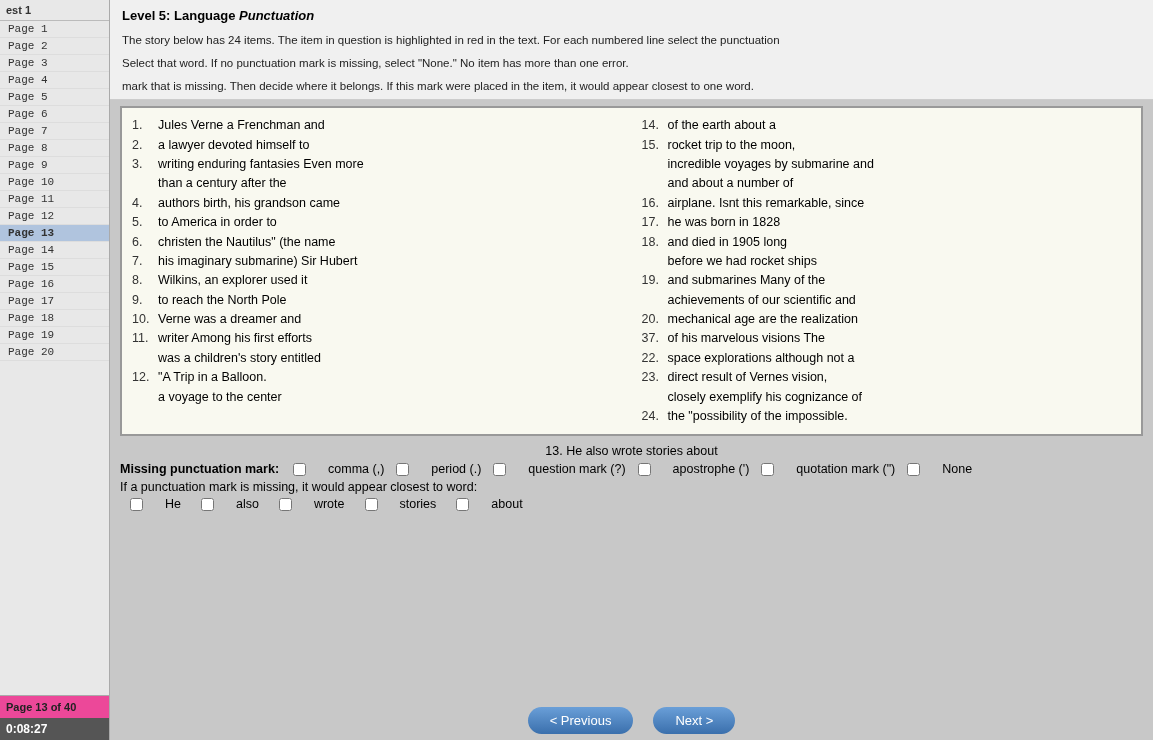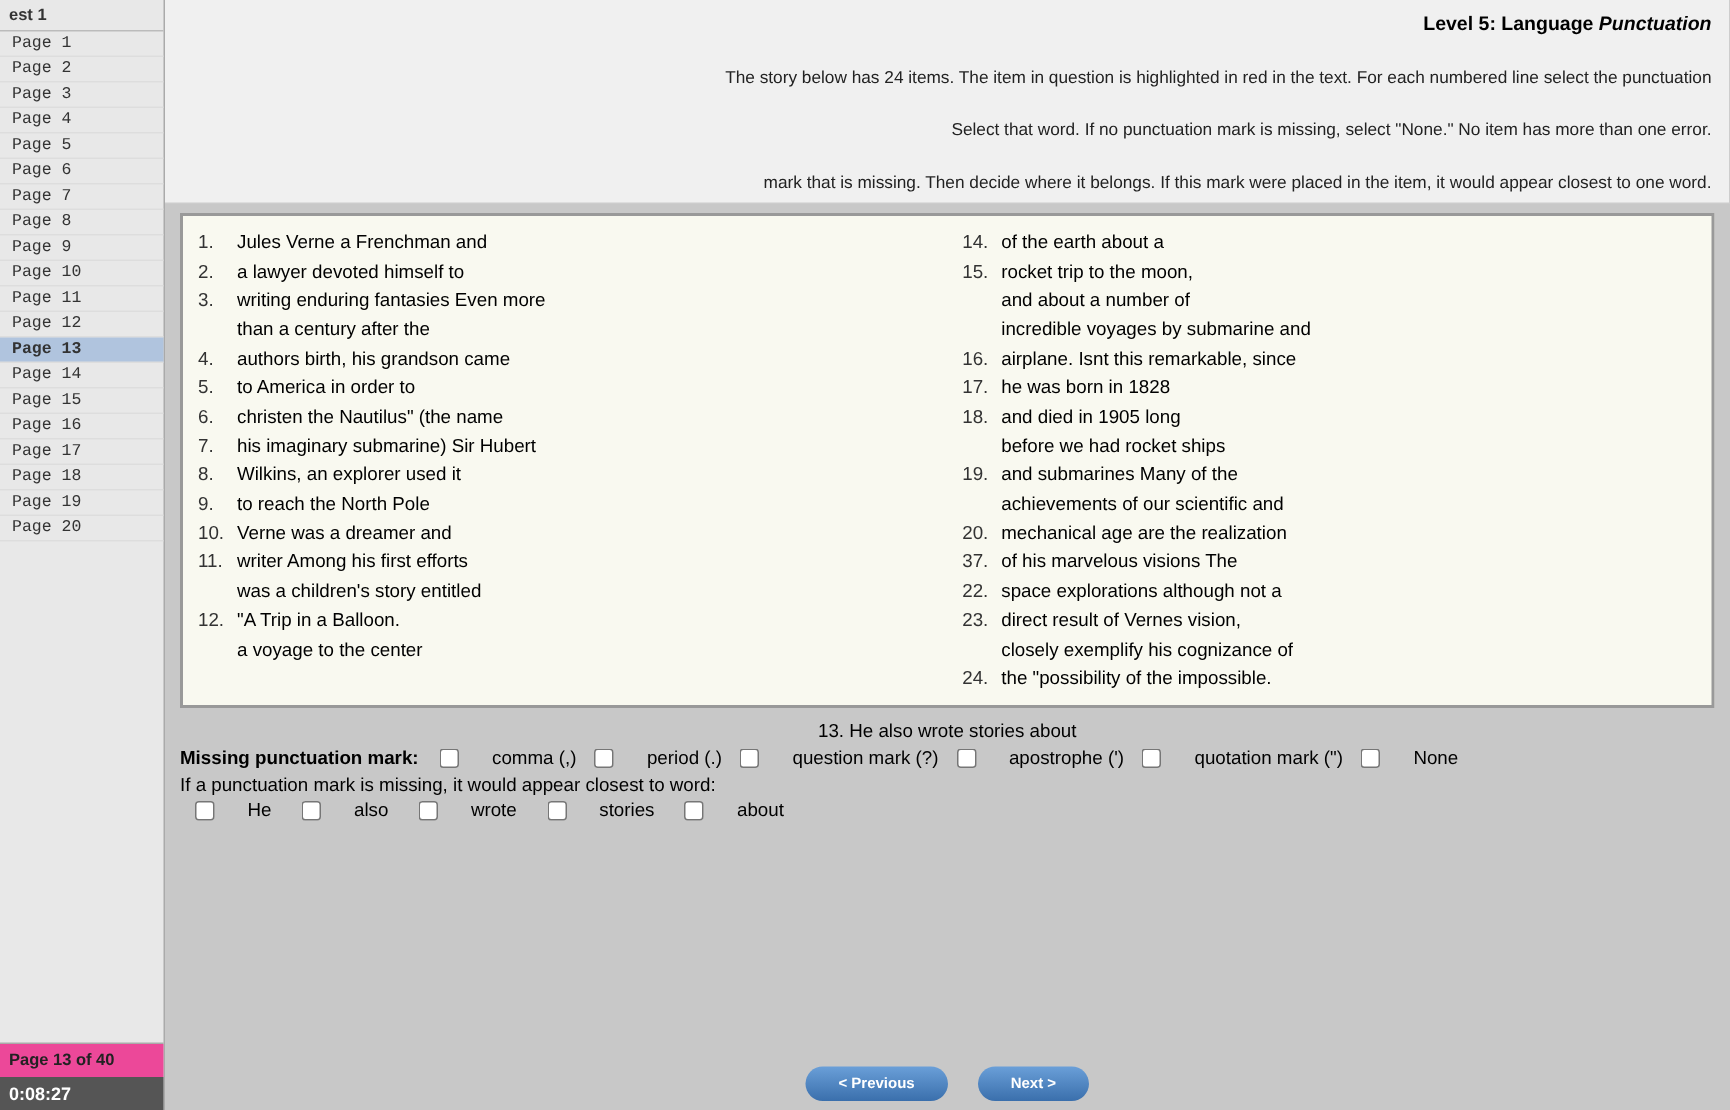--- a/index.html
+++ b/index.html
@@ -69,35 +69,34 @@
       overflow: hidden;
     }
 
     
     .header {
       background: #f0f0f0;
       padding: 6px 12px 4px 12px;
       border-bottom: 1px solid #ccc;
       font-size: 12px;
       line-height: 1.5;
-      text-align: right;
     }
     .header-title {
       font-weight: bold;
       font-size: 13px;
     }
     .header-title-italic {
       font-style: italic;
       font-weight: bold;
       font-size: 13px;
     }
     .header-desc {
       font-size: 11.5px;
       color: #222;
-      margin-top: 18px;
+      margin-top: 6px;
     }
 
     
     .passage-container {
       margin: 6px 10px 4px 10px;
       border: 2px solid #999;
       background: #f9f9f0;
       padding: 8px 10px;
       font-size: 12.5px;
       line-height: 1.55;
@@ -182,22 +181,22 @@
       align-items: center;
       gap: 20px;
       padding: 8px 0 6px 0;
       margin-top: auto;
     }
     .nav-button {
       padding: 6px 22px;
       border-radius: 20px;
       border: none;
       cursor: pointer;
-      font-size: 10px;
-      font-weight: bold;
+      font-size: 13px;
+      font-weight: normal;
       color: white;
     }
     .nav-button-prev {
       background: linear-gradient(180deg, #6a9fd8 0%, #3a6fac 100%);
     }
     .nav-button-next {
       background: linear-gradient(180deg, #6a9fd8 0%, #3a6fac 100%);
     }
   </style>
 </head>
@@ -311,25 +310,25 @@
         <div class="passage-line">
           <span class="line-num">14.</span>
           <span class="line-text">of the earth about a</span>
         </div>
         <div class="passage-line">
           <span class="line-num">15.</span>
           <span class="line-text">rocket trip to the moon,</span>
         </div>
         <div class="passage-line">
           <span class="line-num"></span>
+          <span class="line-text">incredible voyages by submarine and</span>
+        </div>
+        <div class="passage-line">
+          <span class="line-num"></span>
           <span class="line-text">and about a number of</span>
-        </div>
-        <div class="passage-line">
-          <span class="line-num"></span>
-          <span class="line-text">incredible voyages by submarine and</span>
         </div>
         <div class="passage-line">
           <span class="line-num">16.</span>
           <span class="line-text">airplane. Isnt this remarkable, since</span>
         </div>
         <div class="passage-line">
           <span class="line-num">17.</span>
           <span class="line-text">he was born in 1828</span>
         </div>
         <div class="passage-line">

